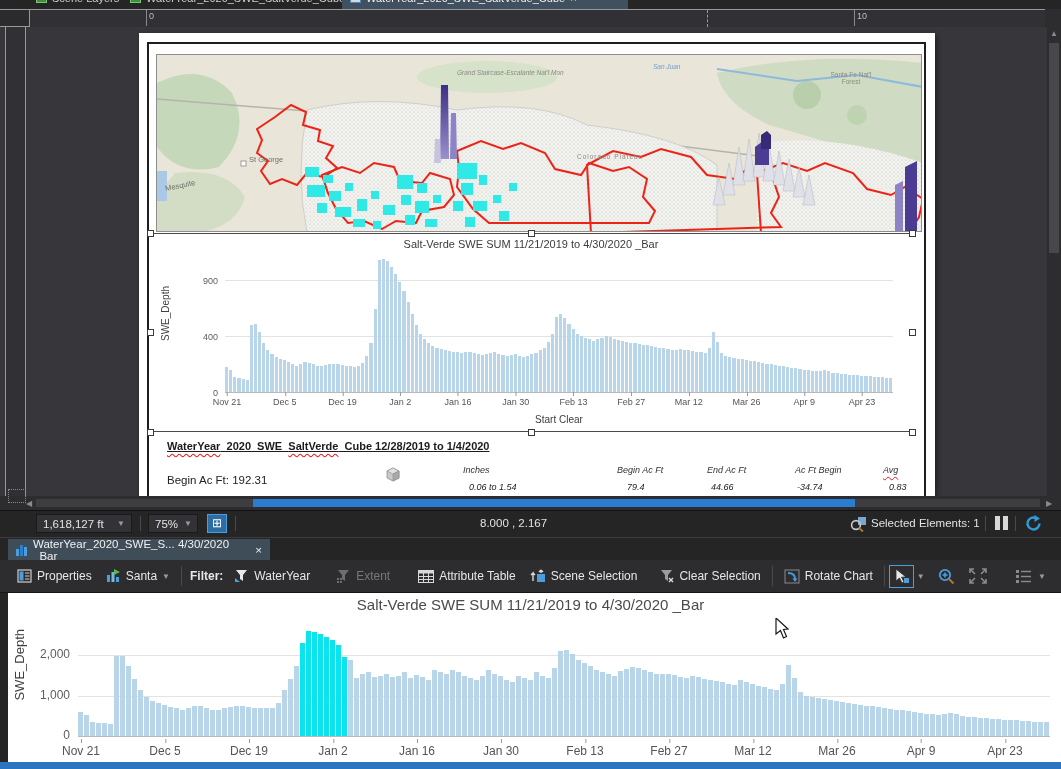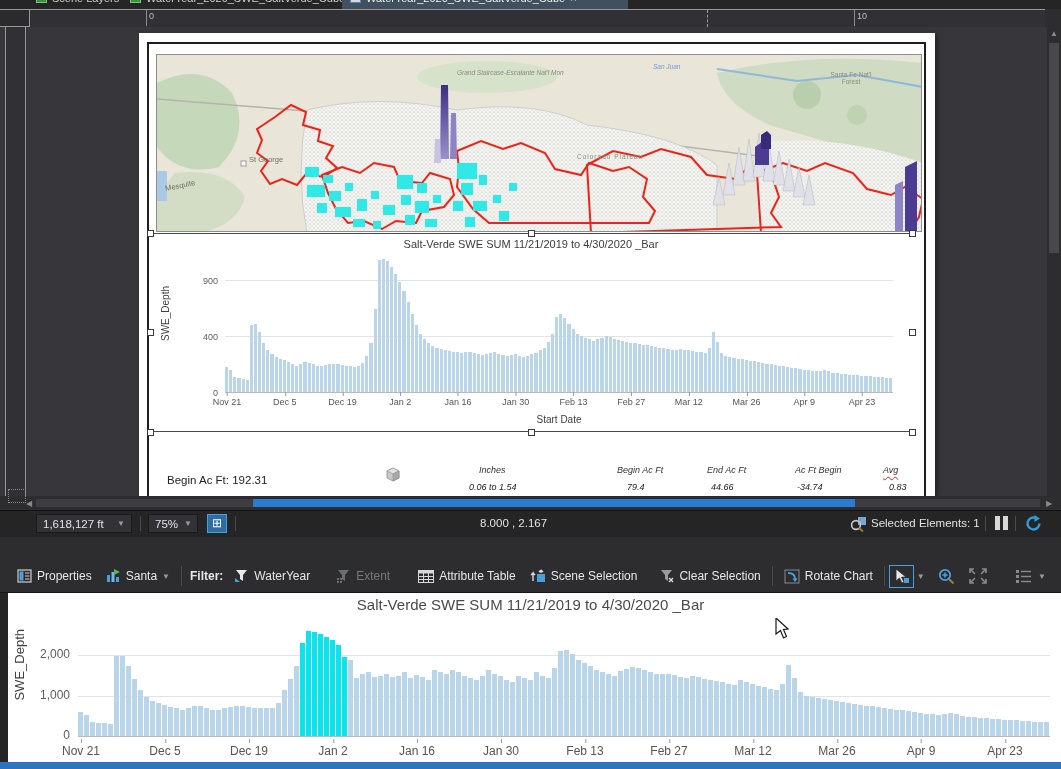--- a/index.html
+++ b/index.html
@@ -396,43 +396,44 @@
               <div class="xtick" style="left: 26.2346%;">Jan 2</div>
               <div class="xtick" style="left: 34.8765%;">Jan 16</div>
               <div class="xtick" style="left: 43.5185%;">Jan 30</div>
               <div class="xtick" style="left: 52.1605%;">Feb 13</div>
               <div class="xtick" style="left: 60.8025%;">Feb 27</div>
               <div class="xtick" style="left: 69.4444%;">Mar 12</div>
               <div class="xtick" style="left: 78.0864%;">Mar 26</div>
               <div class="xtick" style="left: 86.7284%;">Apr 9</div>
               <div class="xtick" style="left: 95.3704%;">Apr 23</div>
             </div>
-          <div class="chart-title" style="left:75px;top:180px;width:668px;font-size:10px;">Start Date</div>
+          <div class="chart-title" style="left:75px;top:180px;width:668px;font-size:10px;">Start Clear</div>
         </div>
       </div>
 
       <span class="hd" style="left:8px;top:197px;"></span>
       <span class="hd" style="left:389px;top:197px;"></span>
       <span class="hd" style="left:770px;top:197px;"></span>
       <span class="hd" style="left:8px;top:296px;"></span>
       <span class="hd" style="left:770px;top:296px;"></span>
       <span class="hd" style="left:8px;top:396px;"></span>
       <span class="hd" style="left:389px;top:396px;"></span>
       <span class="hd" style="left:770px;top:396px;"></span>
 
+      <div id="info-heading"><span class="sp">WaterYear</span><span>_2020_SWE_</span><span class="sp">SaltVerde</span><span>_Cube 12/28/2019 to 1/4/2020</span></div>
       <div id="begin-row">
         <span>Begin Ac Ft:</span>
         <span>192.31</span>
       </div>
       <svg class="abs" style="left:246px;top:434px;" width="16" height="16" viewBox="0 0 16 16">
         <polygon points="8,1 14,4 14,11 8,14 2,11 2,4" fill="#c9c9c9" stroke="#8e8e8e" stroke-width="0.8"></polygon>
         <polygon points="8,1 14,4 8,7 2,4" fill="#e2e2e2" stroke="#8e8e8e" stroke-width="0.6"></polygon>
         <polygon points="8,7 14,4 14,11 8,14" fill="#a8a8a8" stroke="#8e8e8e" stroke-width="0.6"></polygon>
       </svg>
-      <span class="ith" style="left:340px;top:432px;">Inches</span>
+      <span class="ith" style="left:324px;top:432px;">Inches</span>
       <span class="ith" style="left:478px;top:432px;">Begin Ac Ft</span>
       <span class="ith" style="left:568px;top:432px;">End Ac Ft</span>
       <span class="ith" style="left:656px;top:432px;">Ac Ft Begin</span>
       <span class="ith sp" style="left:744px;top:432px;">Avg</span>
       <span class="itv" style="left:330px;top:449px;">0.06 to 1.54</span>
       <span class="itv" style="left:488px;top:449px;">79.4</span>
       <span class="itv" style="left:572px;top:449px;">44.66</span>
       <span class="itv" style="left:658px;top:449px;">-34.74</span>
       <span class="itv" style="left:750px;top:449px;">0.83</span>
     </div>
@@ -474,20 +475,31 @@
     <span class="vsep" style="left:985px;"></span>
     <span class="abs" style="left:995px;top:5px;width:5px;height:14px;background:#d8d8d8;"></span>
     <span class="abs" style="left:1003px;top:5px;width:5px;height:14px;background:#d8d8d8;"></span>
     <span class="vsep" style="left:1015px;"></span>
     <svg class="abs" style="left:1024px;top:3px;" width="19" height="19" viewBox="0 0 19 19">
       <path d="M15.5 9.5 A6 6 0 1 1 12 4" fill="none" stroke="#2f9bd8" stroke-width="2.4"></path>
       <polygon points="10.5,1 16,4.5 10.5,8" fill="#2f9bd8"></polygon>
     </svg>
   </div>
 
+  <div id="panel-tabs" class="abs">
+    <div id="panel-tab">
+      <span class="bars-ico">
+          <i style="height:7px;"></i>
+          <i style="height:11px;background:#2f7fd0;"></i>
+          <i style="height:9px;"></i>
+        </span>
+      <span style="flex:1;">WaterYear_2020_SWE_S... 4/30/2020 _Bar</span>
+      <span>×</span>
+    </div>
+  </div>
 
   <div id="toolbar" class="abs">
     <div style="width:10px;"></div>
     <div class="tbtn">
       <svg width="15" height="14" viewBox="0 0 15 14">
         <rect x="1" y="1" width="13" height="12" fill="none" stroke="#cfcfcf" stroke-width="1.2"></rect>
         <rect x="2.5" y="2.5" width="4" height="9" fill="#4a9edb"></rect>
         <line x1="8" y1="4" x2="12.5" y2="4" stroke="#cfcfcf" stroke-width="1"></line>
         <line x1="8" y1="7" x2="12.5" y2="7" stroke="#cfcfcf" stroke-width="1"></line>
         <line x1="8" y1="10" x2="12.5" y2="10" stroke="#cfcfcf" stroke-width="1"></line>

